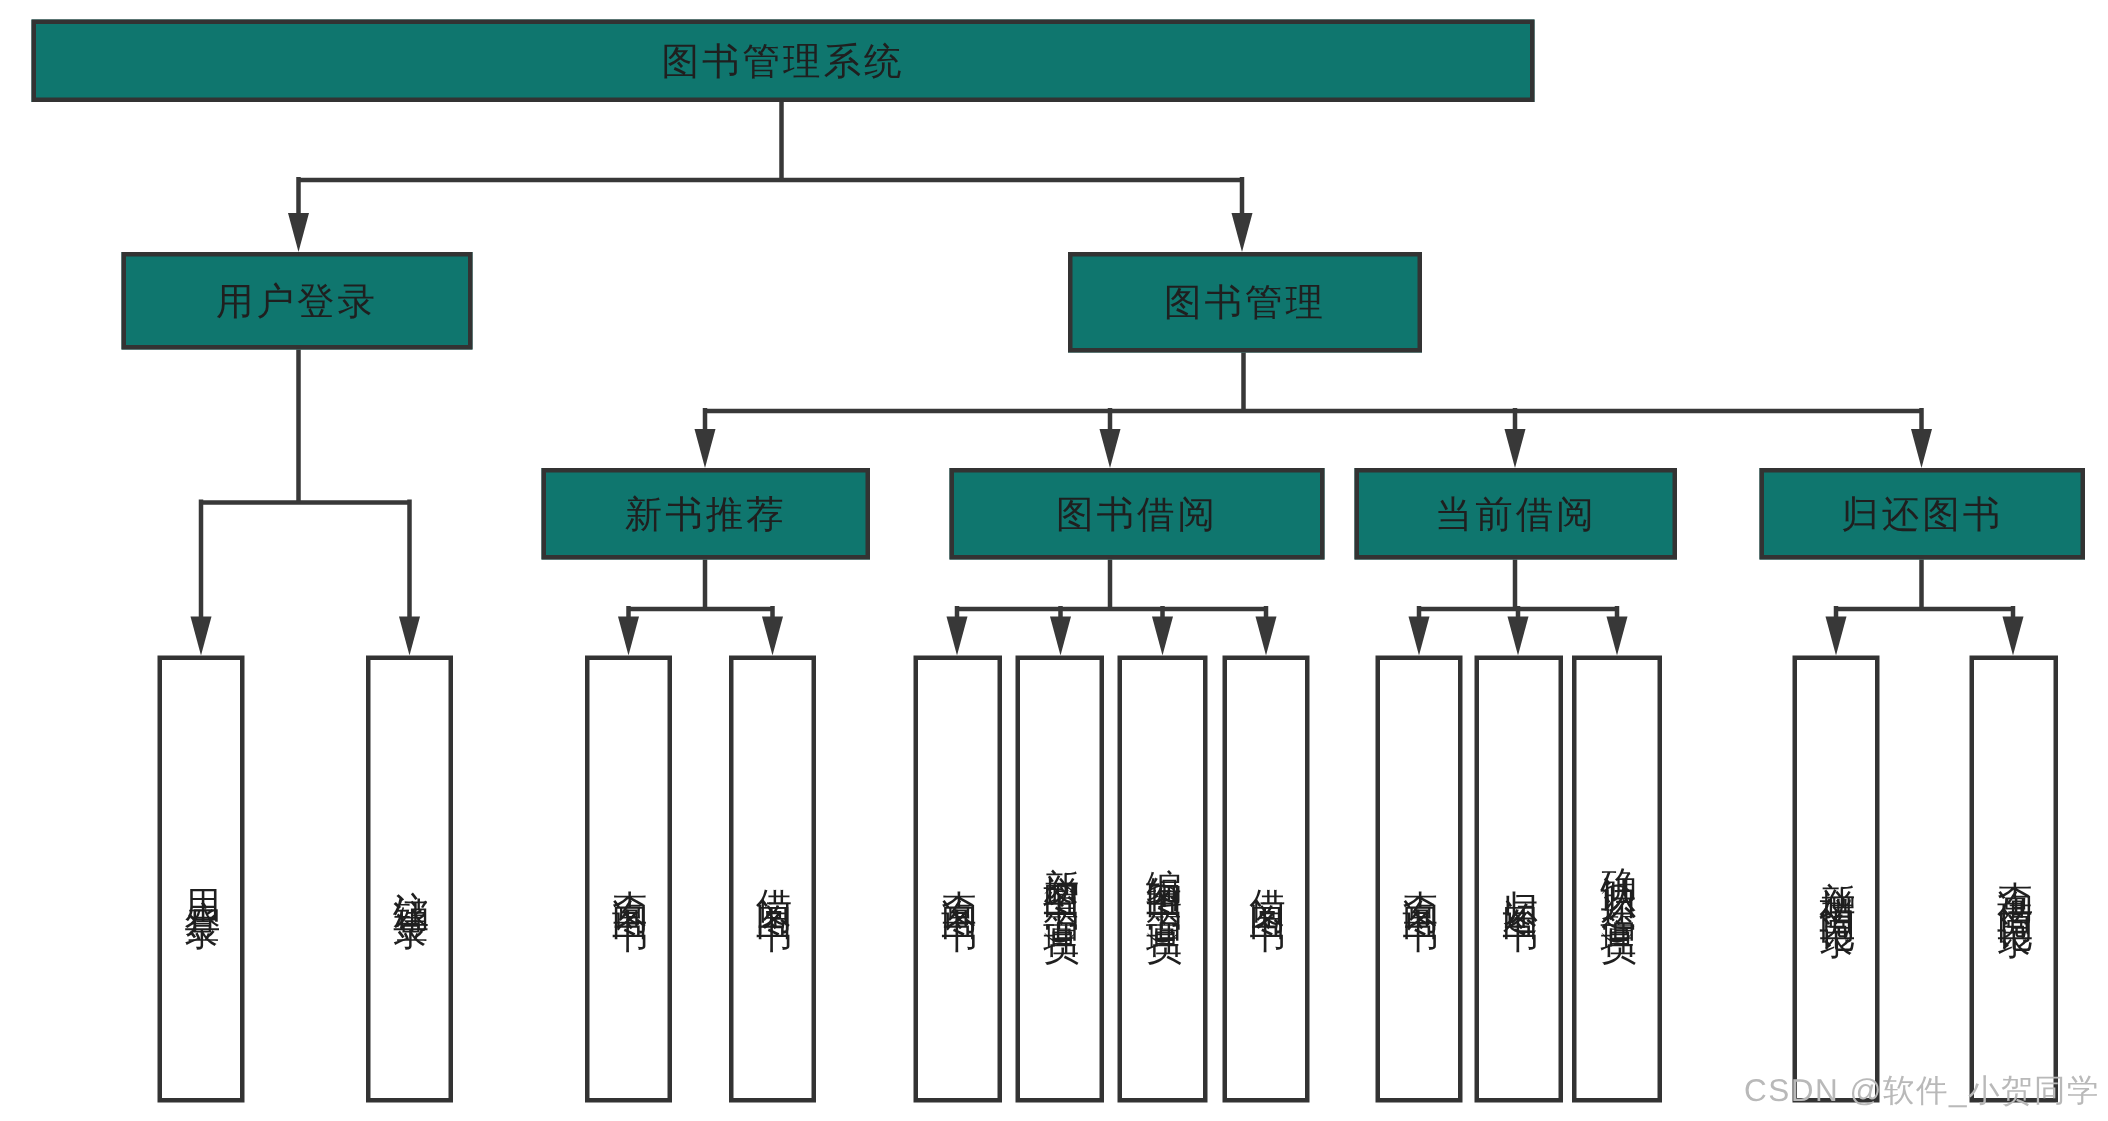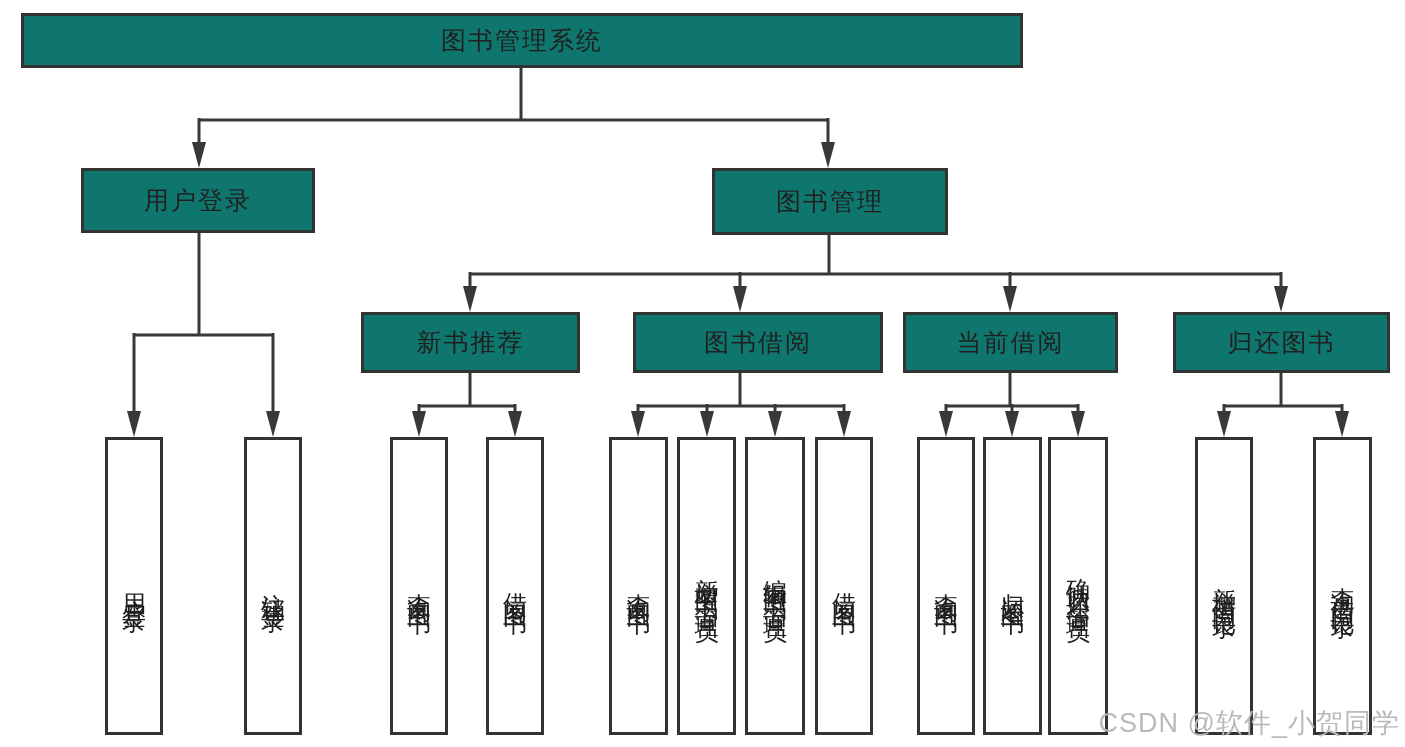--- a/index.html
+++ b/index.html
@@ -43,21 +43,21 @@
     text-orientation: mixed;
     font-size: 24px;
     letter-spacing: 6px;
     line-height: 1;
     white-space: nowrap;
   }
   #watermark {
     position: absolute;
     right: 5px;
     bottom: 6px;
-    font-size: 27px;
+    font-size: 21px;
     color: #b9b9b9;
     letter-spacing: 1px;
     z-index: 2;
   }
 </style>
 </head>
 <body>
 
 <div id="stage">
 

